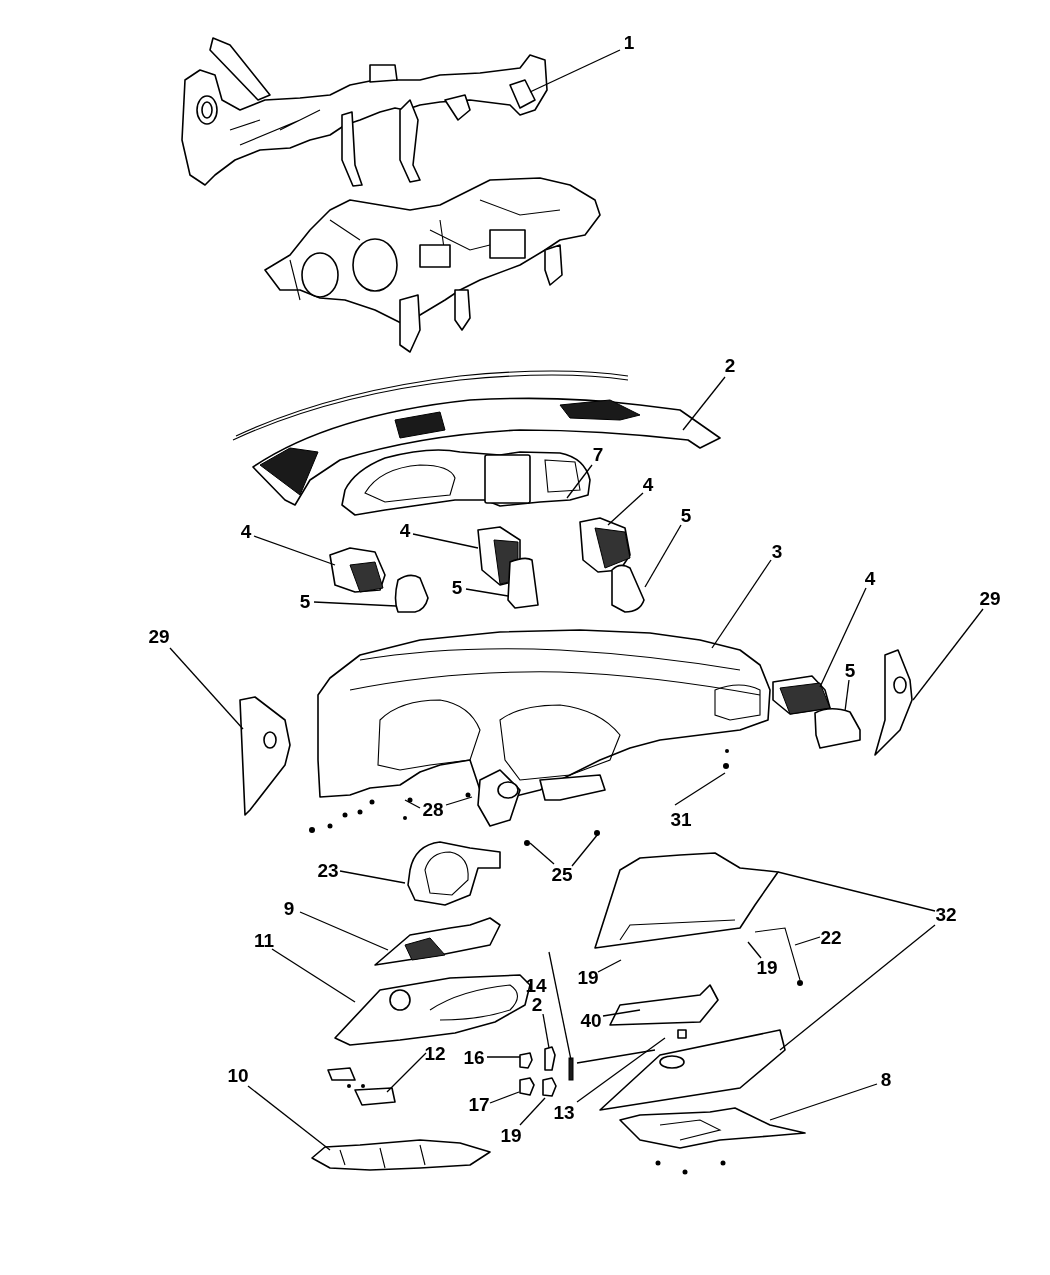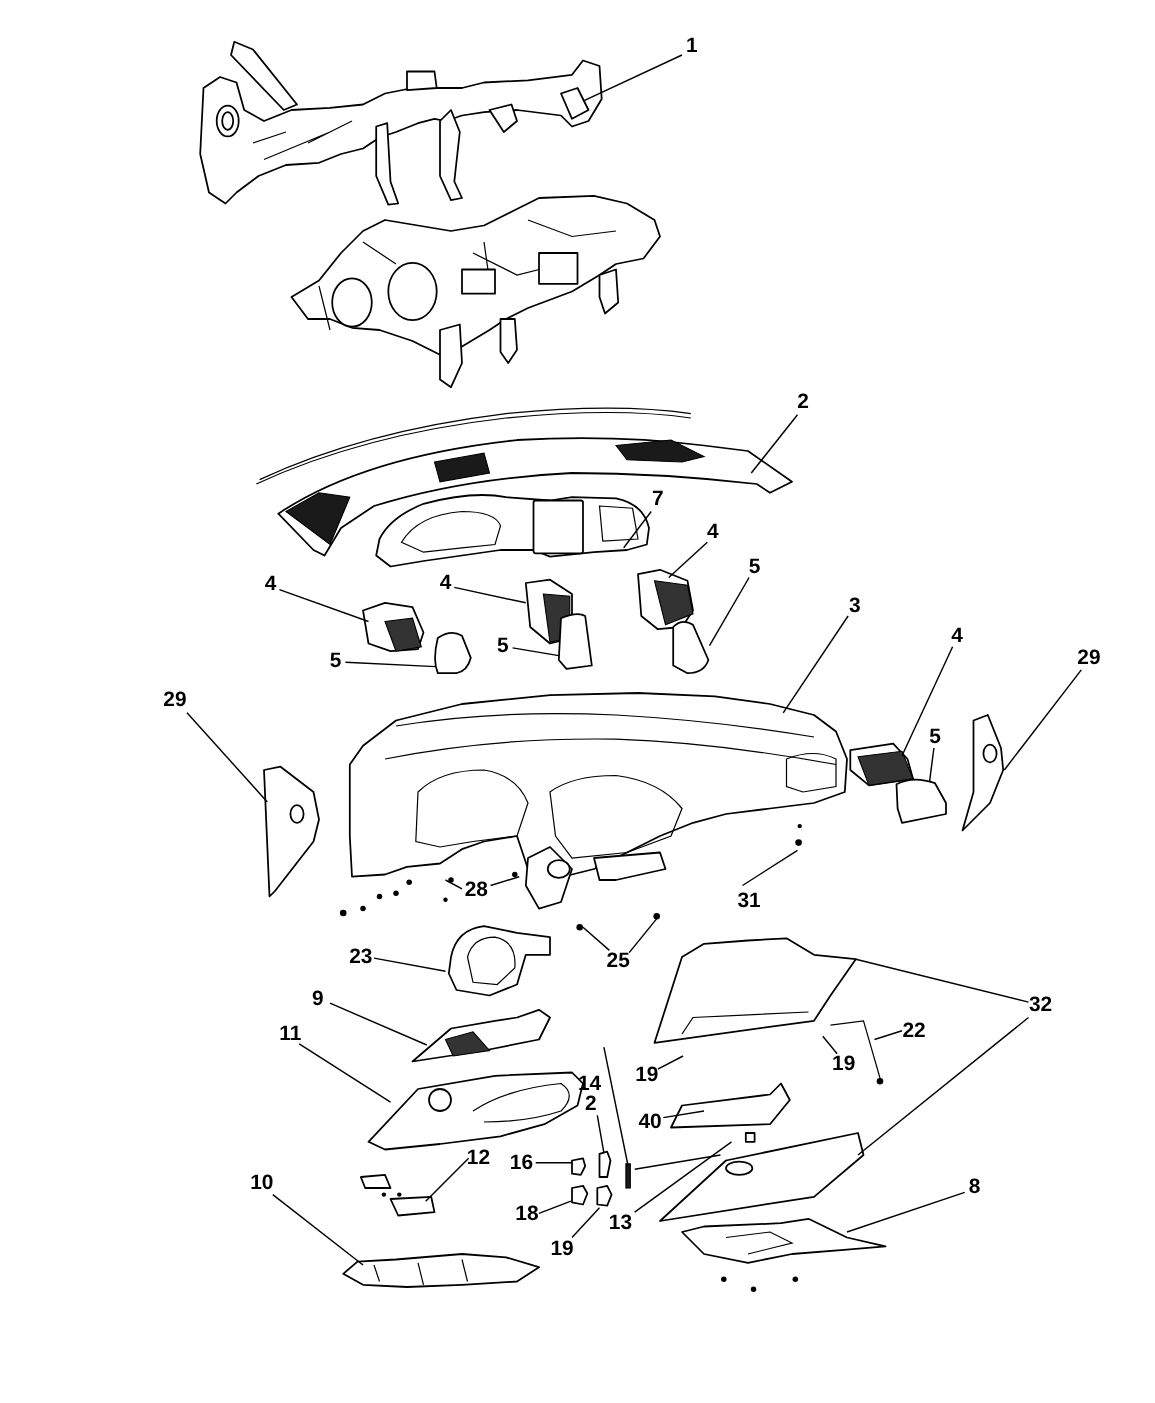--- a/index.html
+++ b/index.html
@@ -246,16 +246,16 @@
     <div class="callout" style="left: 536px; top: 937px; margin-top: 48px;">14</div>
     <div class="callout" style="left: 264px; top: 940px;">11</div>
     <div class="callout" style="left: 588px; top: 977px;">19</div>
     <div class="callout" style="left: 767px; top: 967px;">19</div>
     <div class="callout" style="left: 591px; top: 1020px;">40</div>
     <div class="callout" style="left: 537px; top: 1004px;">2</div>
     <div class="callout" style="left: 474px; top: 1057px;">16</div>
     <div class="callout" style="left: 435px; top: 1053px;">12</div>
     <div class="callout" style="left: 238px; top: 1075px;">10</div>
     <div class="callout" style="left: 886px; top: 1079px;">8</div>
-    <div class="callout" style="left: 479px; top: 1104px;">18</div>
+    <div class="callout" style="left: 479px; top: 1104px;">17</div>
     <div class="callout" style="left: 564px; top: 1112px;">13</div>
     <div class="callout" style="left: 511px; top: 1135px;">19</div>
   </div>
 
 </body></html>

